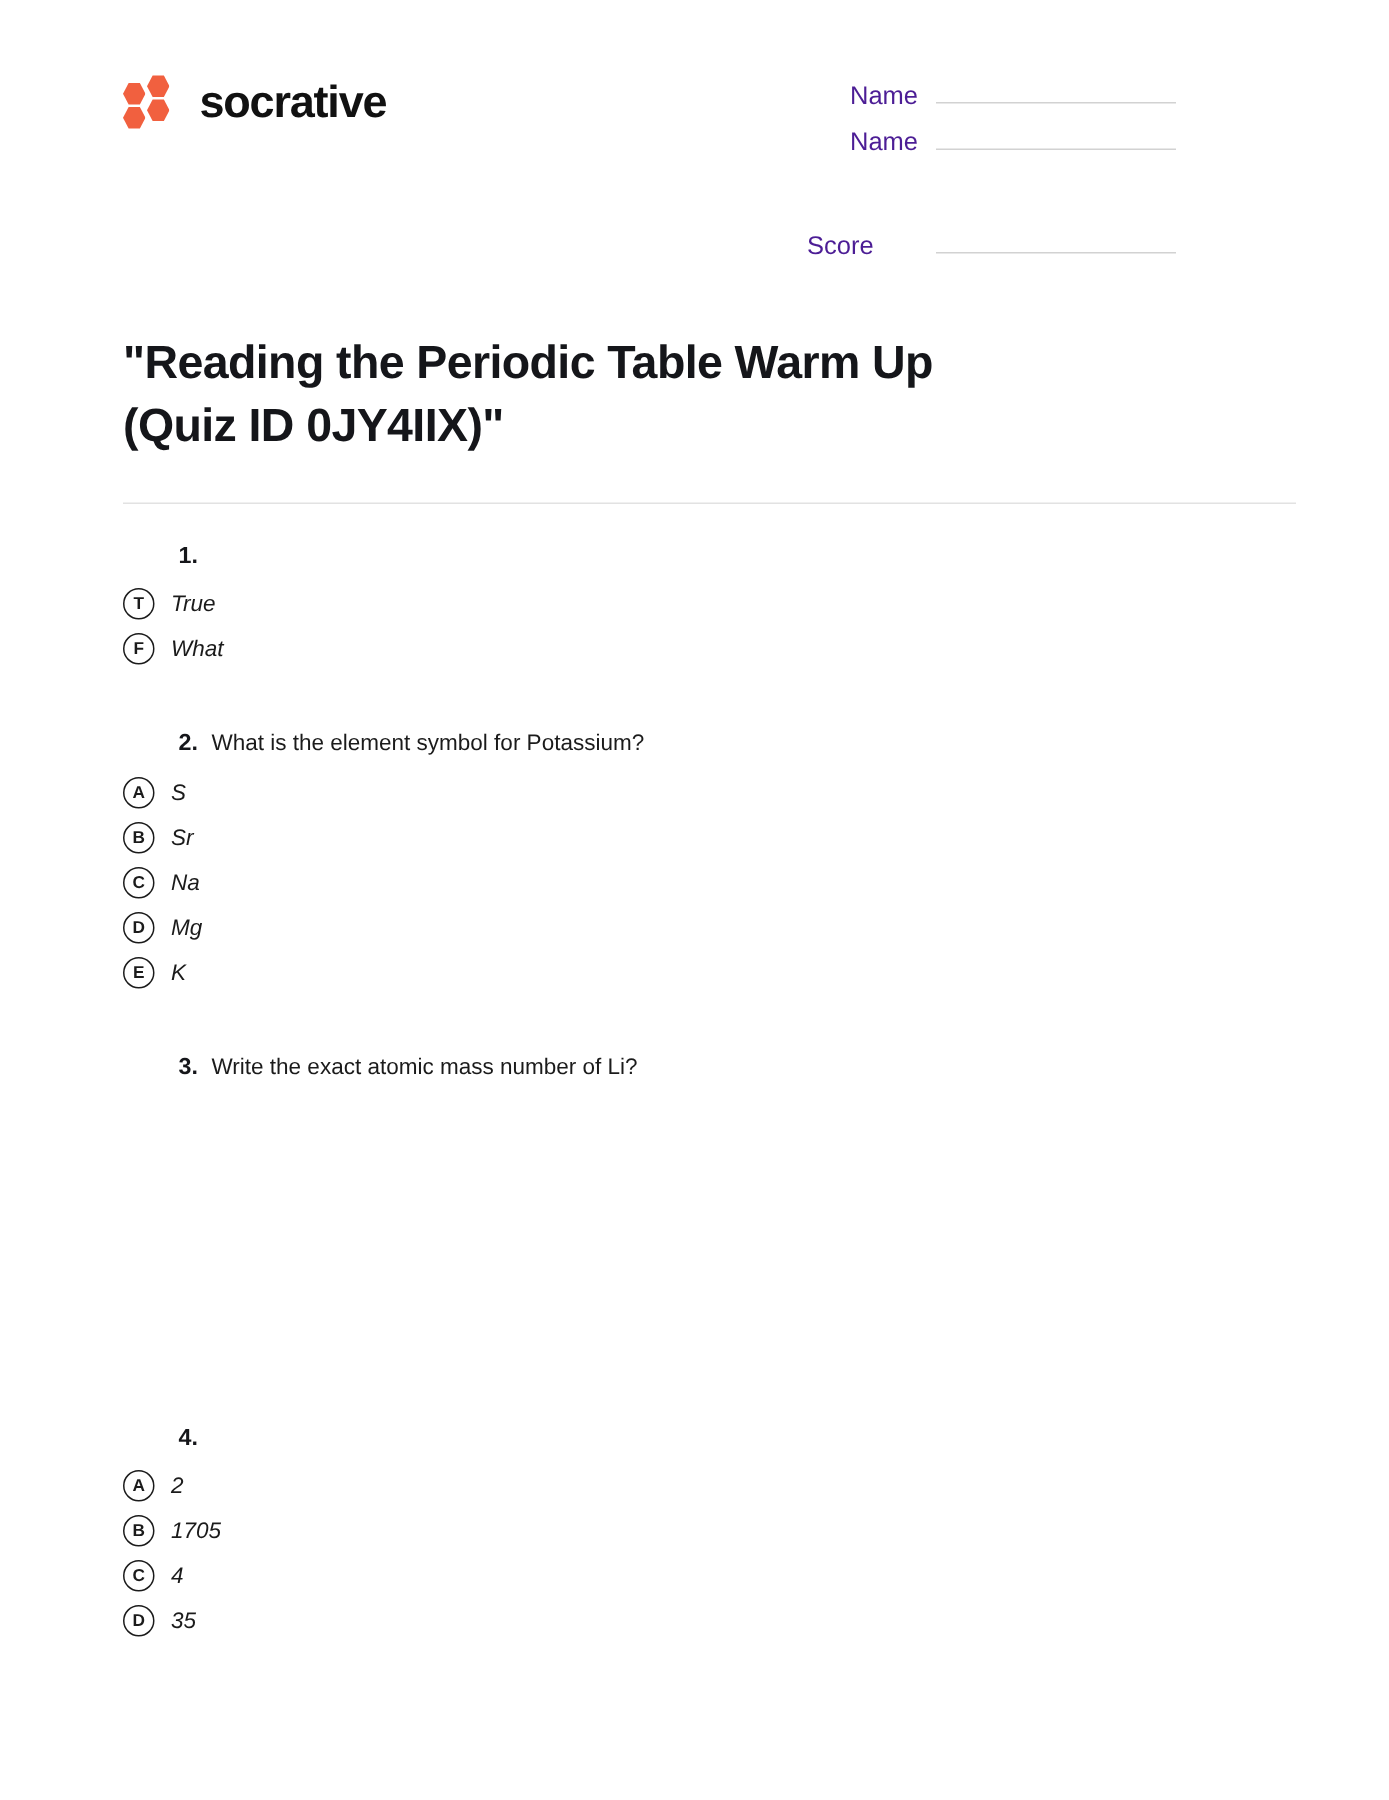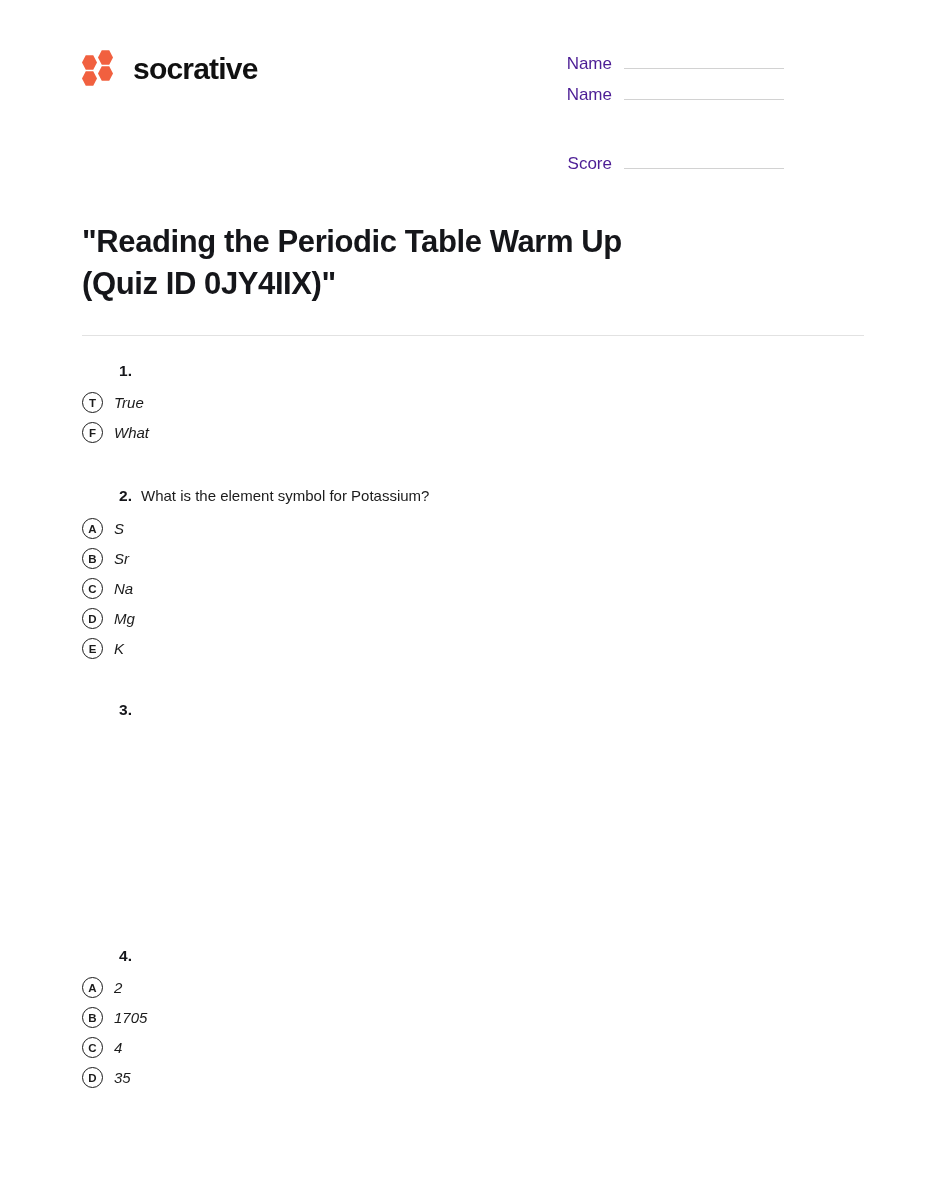--- a/index.html
+++ b/index.html
@@ -65,21 +65,21 @@
     width: 246px;
     margin-top: 12px;
   }
   .field-row {
     display: flex;
     align-items: baseline;
     justify-content: flex-end;
     gap: 12px;
     margin-bottom: 11px;
   }
-  .field-row.score-row { margin-top: 49px; }
+  .field-row.score-row { margin-top: 49px; justify-content: space-between; }
   .field-label {
     font-size: 17px;
     color: #4c1d95;
     white-space: nowrap;
   }
   .field-line {
     width: 160px;
     height: 1px;
     background: #d2d2d2;
     flex: none;
@@ -238,20 +238,21 @@
           <span class="option-text">K</span>
         </div>
       </div>
     </div>
 
     <div class="q-gap-short"></div>
 
     <div class="question">
       <div class="q-head">
         <span class="q-num">3.</span>
+        <span class="q-text">Write the exact atomic mass number of Li?</span>
       </div>
       <div class="q-gap-free"></div>
     </div>
 
     <div class="question">
       <div class="q-head">
         <span class="q-num">4.</span>
       </div>
       <div class="options">
         <div class="option">

